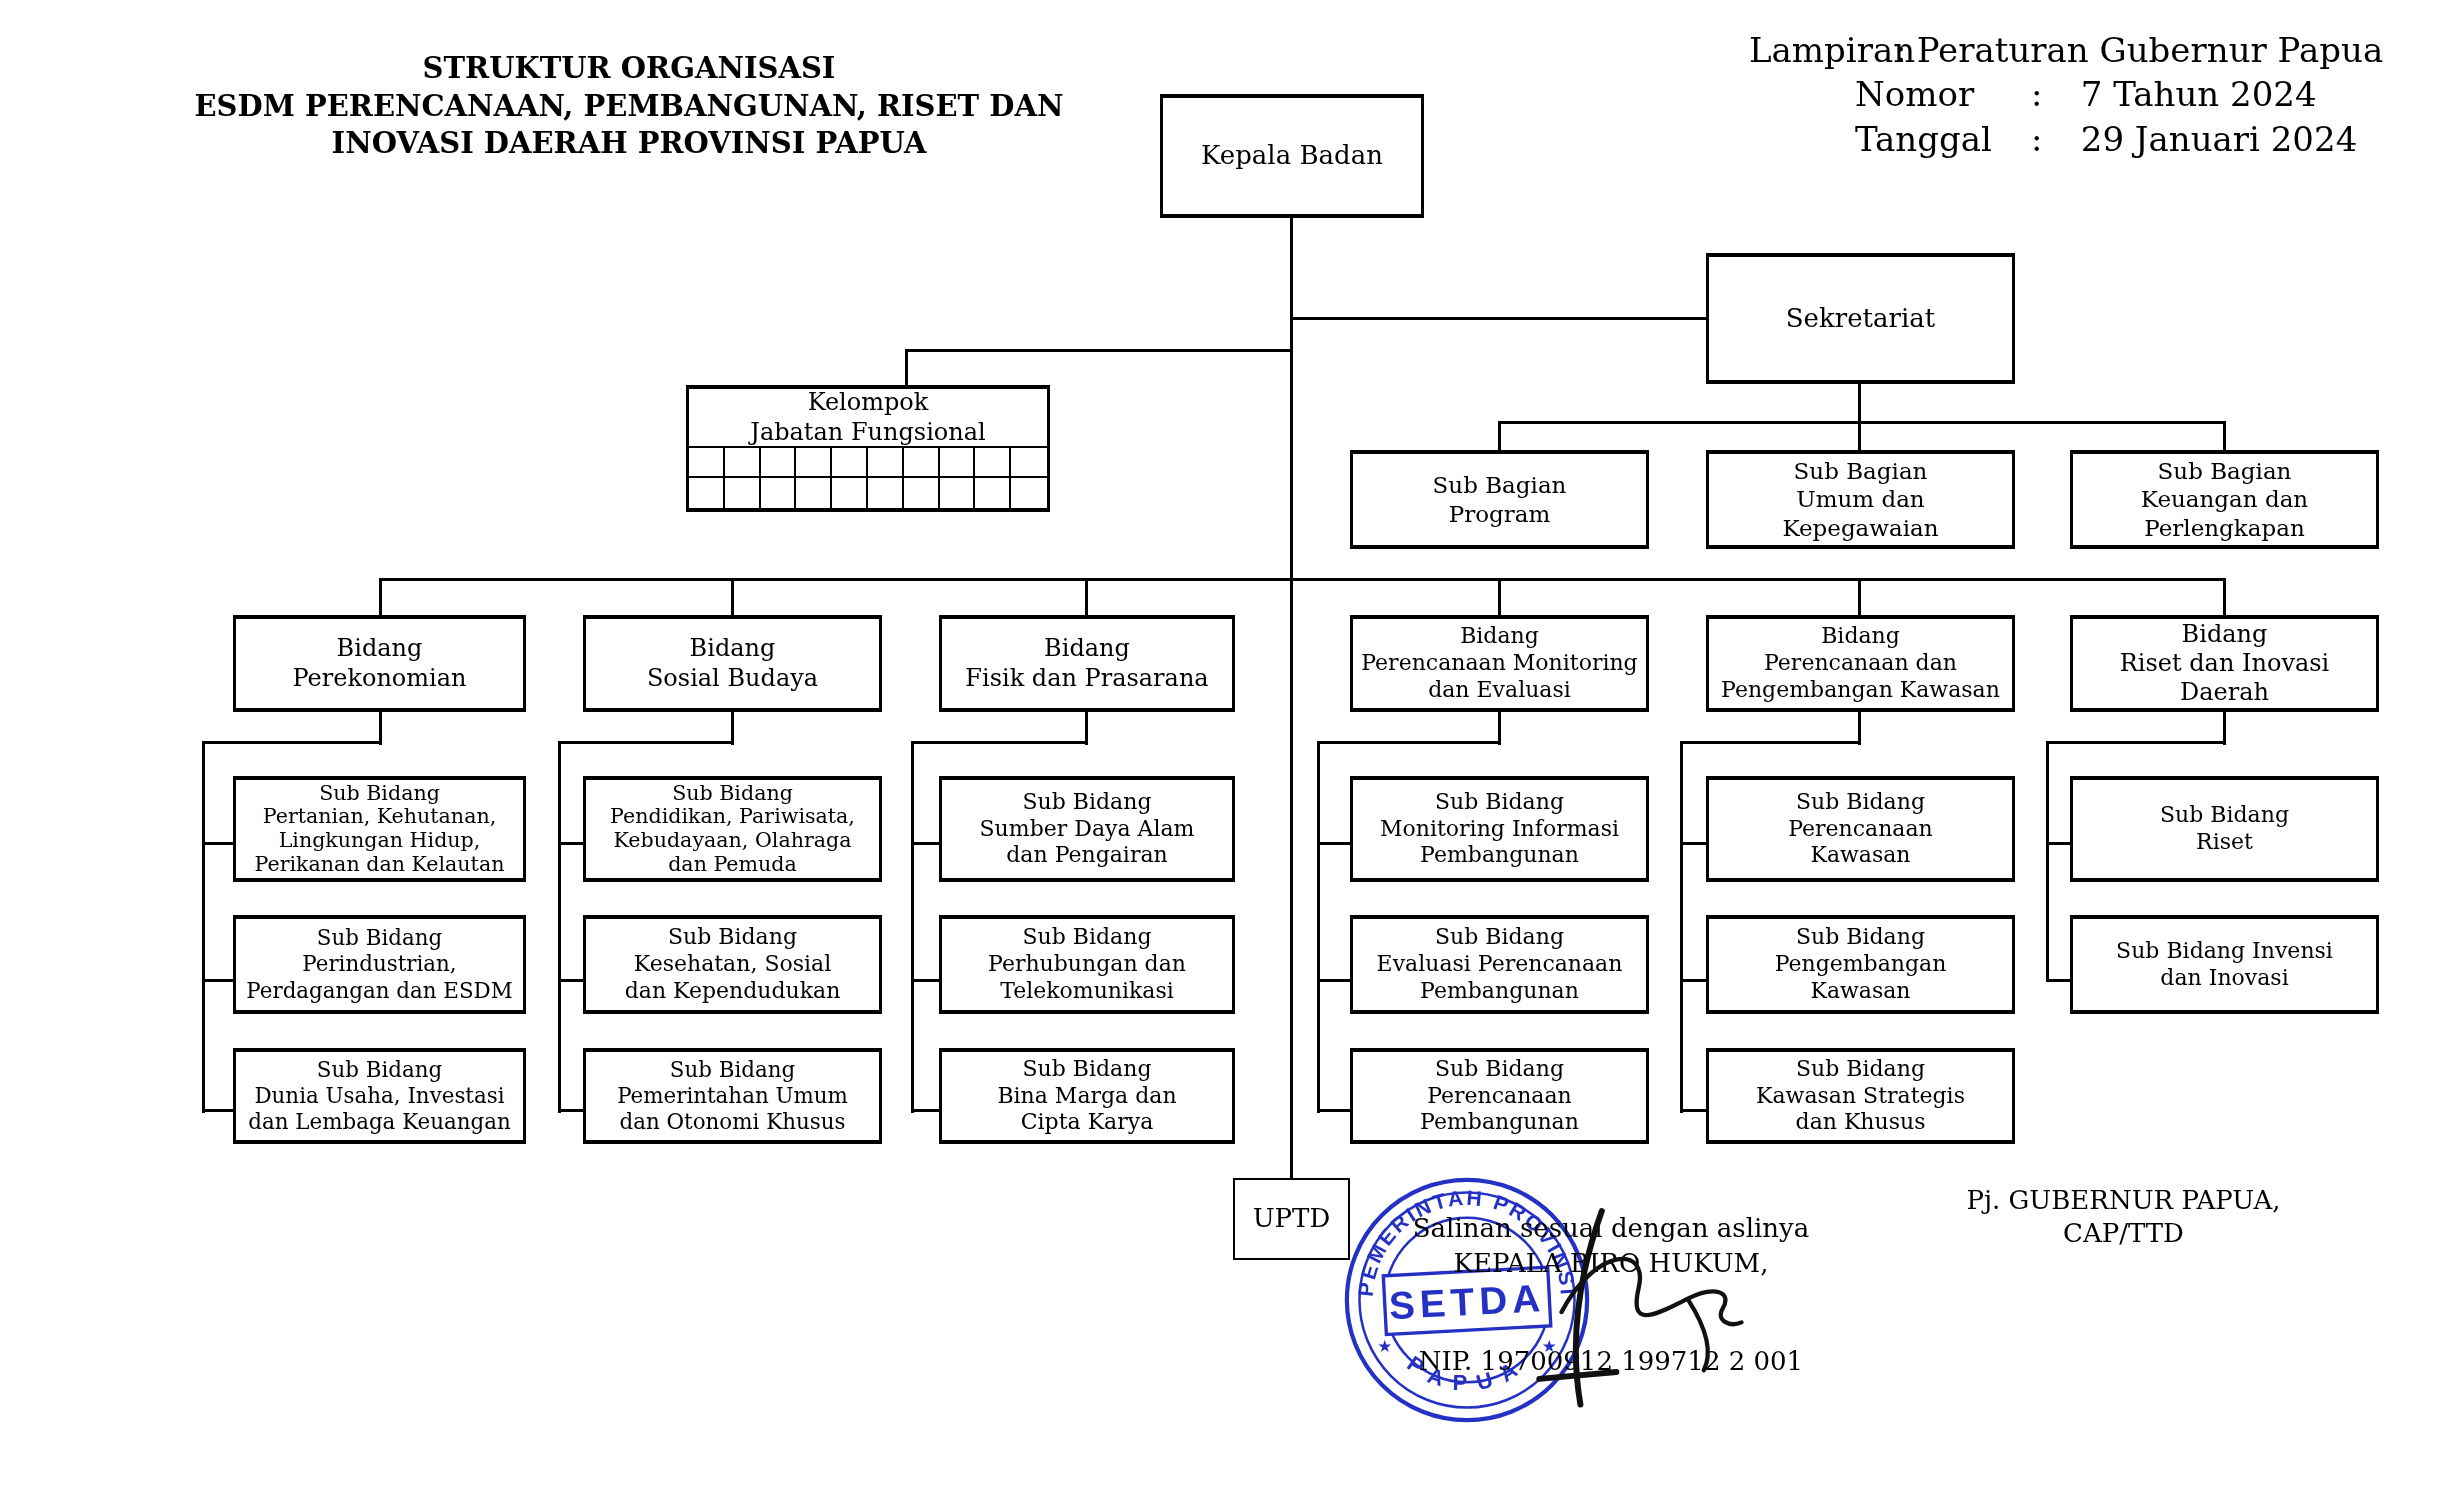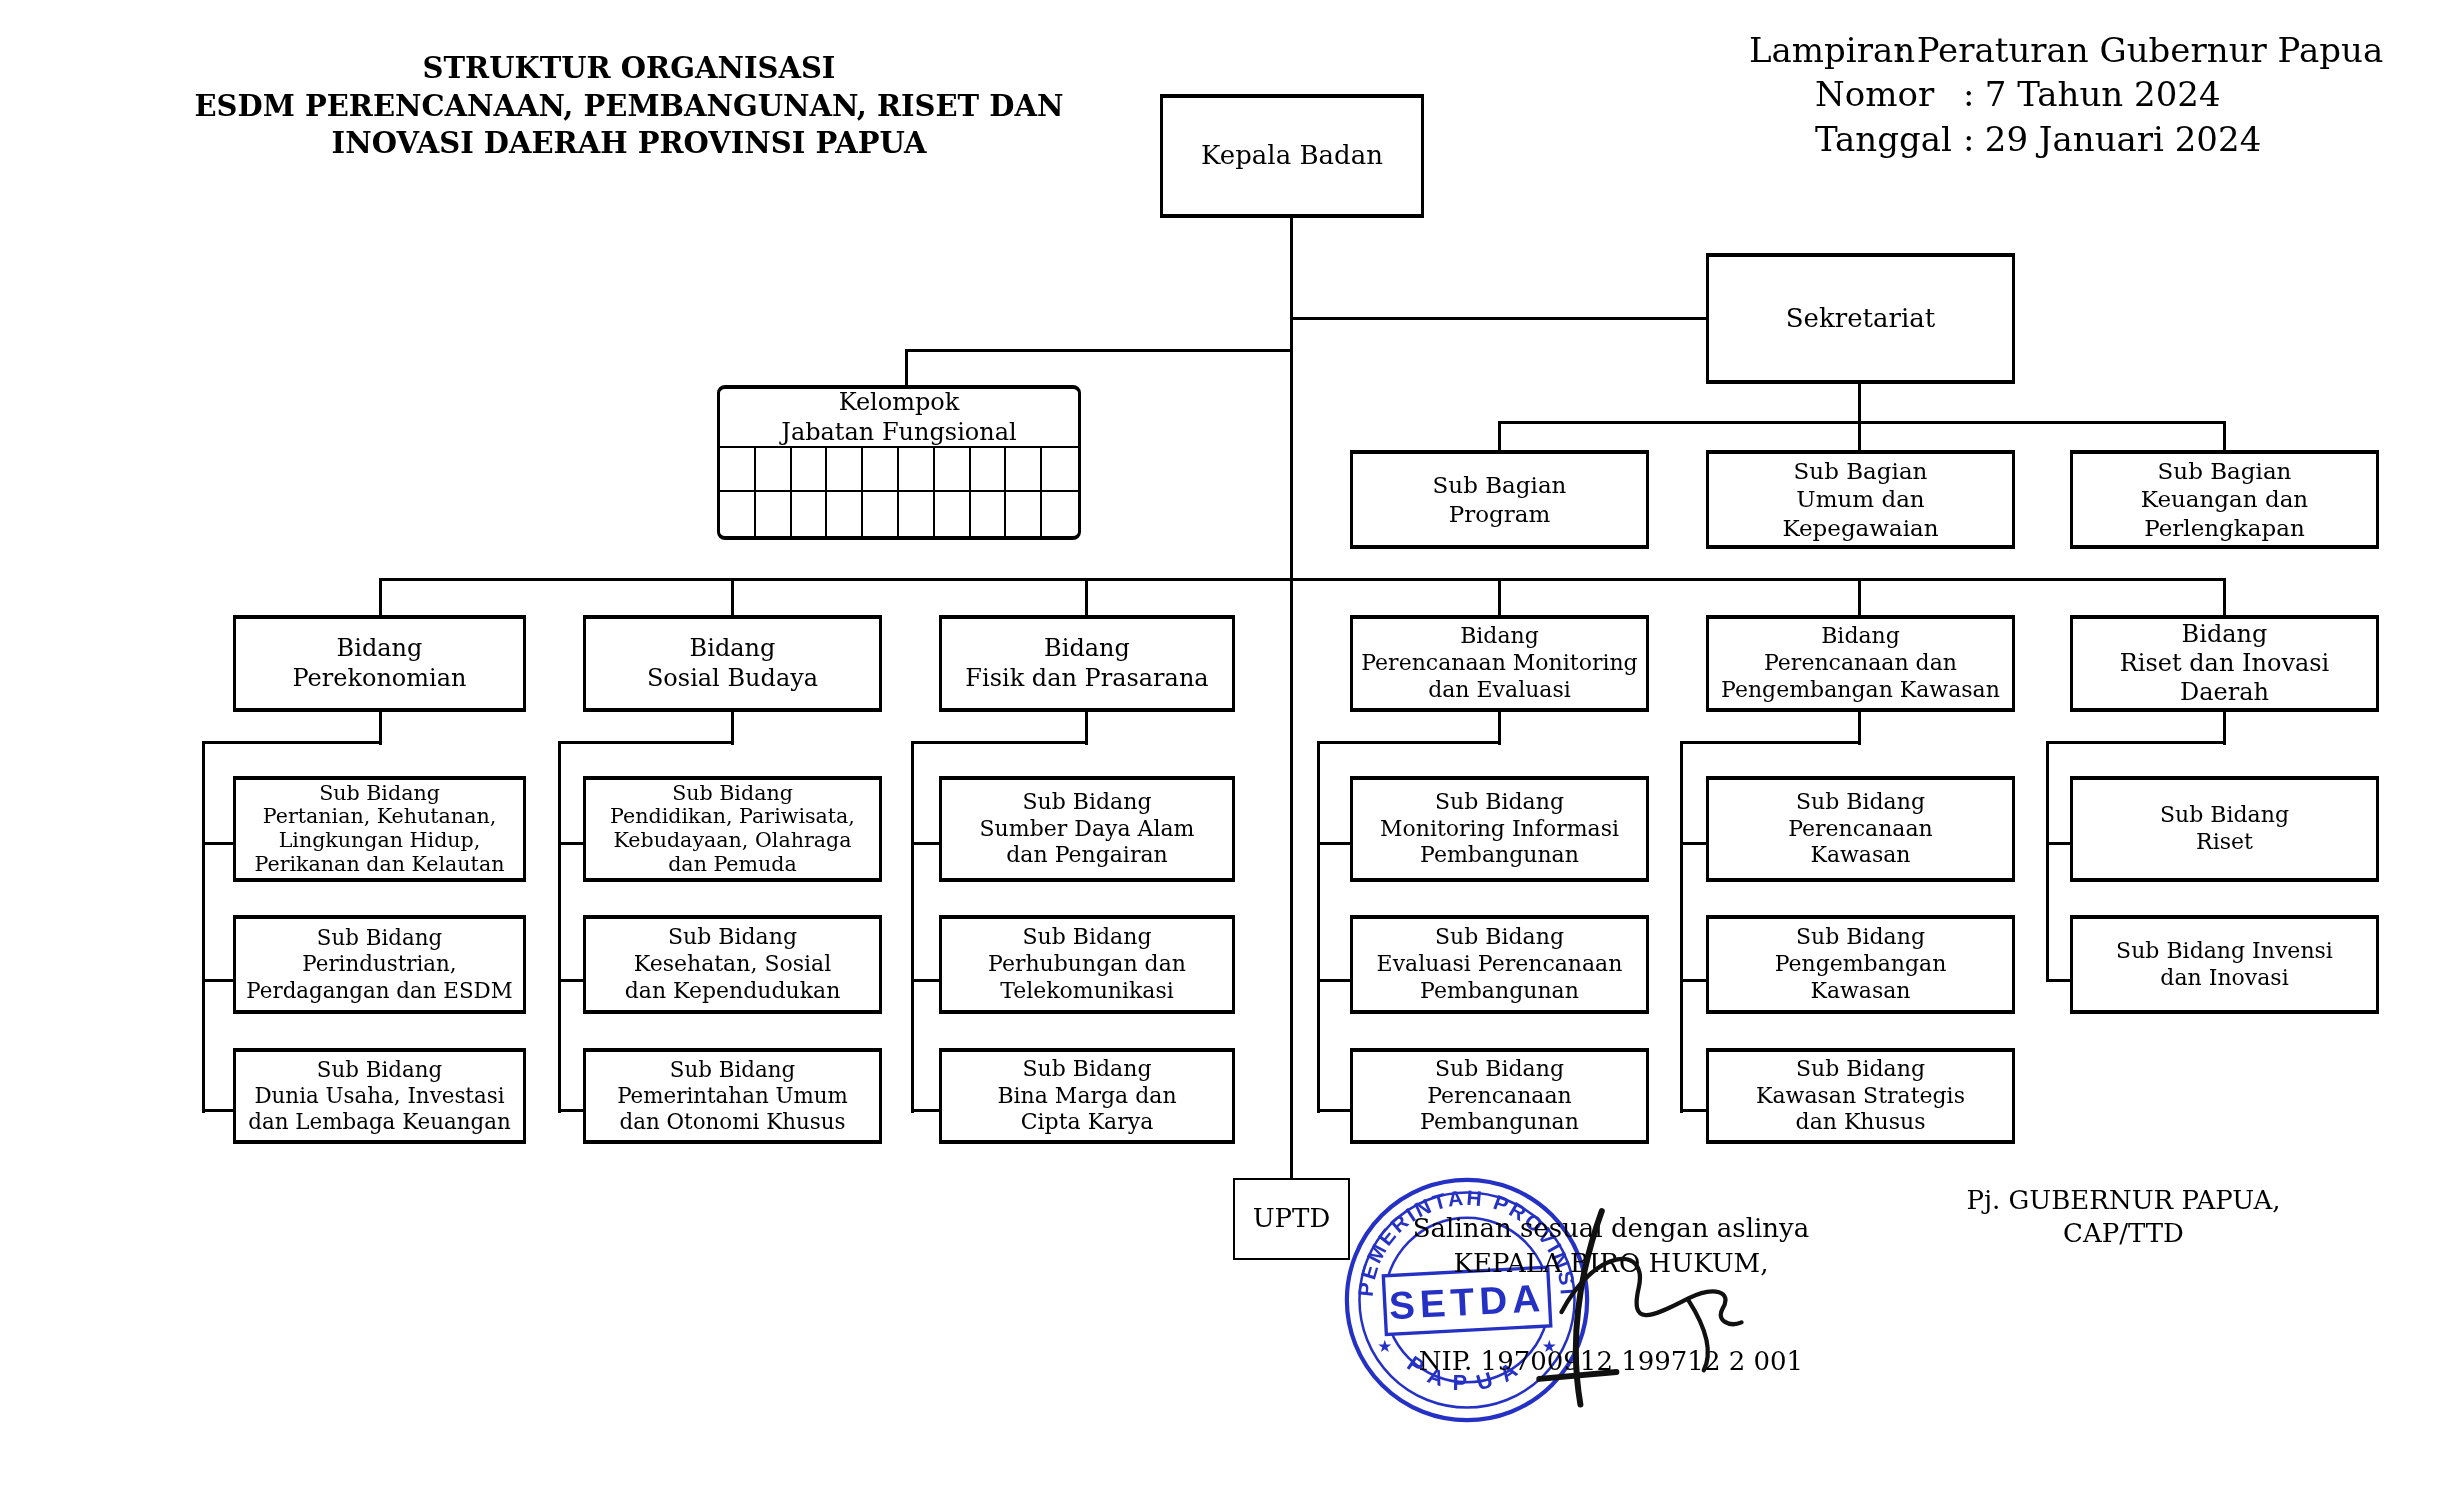--- a/index.html
+++ b/index.html
@@ -14,21 +14,21 @@
   .f25{font-size:21.4px;}
   .f26{font-size:22px;}
   .f27{font-size:23px;}
   .f28{font-size:24px;}
   .f30{font-size:26px;}
   .doc-title{position:absolute;left:142px;top:50px;width:974px;text-align:center;
              font-weight:bold;font-size:29px;line-height:1.3;white-space:pre-line;}
   .lampiran{position:absolute;left:1749px;top:27.5px;font-size:34px;line-height:1.32;}
   .lamp-row{display:flex;}
   .lamp-row .lab1{width:146px;}
-  .lamp-row.indent{margin-left:66px;}
+  .lamp-row.indent{margin-left:106px;gap:28px;}
   .lamp-row .lab2{width:148px;}
   .lamp-row .val{margin-left:10.3px;}
   .kelompok{padding:0;flex-direction:column;align-items:stretch;justify-content:flex-start;}
   .kelompok-title{height:57px;display:flex;align-items:center;justify-content:center;
                   border-bottom:2.6px solid #000;white-space:pre-line;text-align:center;}
   .kelompok-grid{display:grid;grid-template-columns:repeat(10,1fr);grid-template-rows:1fr 1fr;flex:1;}
   .kcell{border-right:2.6px solid #000;border-bottom:2.6px solid #000;}
   .kcell:nth-child(10n){border-right:none;}
   .kcell:nth-child(n+11){border-bottom:none;}
   .sig-left{position:absolute;left:1377px;top:1211px;width:468px;text-align:center;
@@ -122,21 +122,21 @@
 
   <div class="vline" style="left:2223px;top:712px;height:33px;"></div>
   <div class="hline" style="left:2046px;top:741px;width:180px;"></div>
   <div class="vline" style="left:2046px;top:741px;height:241px;"></div>
   <div class="hline" style="left:2046px;top:842px;width:26.6px;"></div>
   <div class="hline" style="left:2046px;top:979px;width:26.6px;"></div>
 
   <div class="box f30" style="left:1706px;top:253px;width:309px;height:131px;">Sekretariat</div>
   <div class="box f30" style="left:1160px;top:94px;width:264px;height:124px;">Kepala Badan</div>
 
-  <div class="box kelompok f28" style="left:717px;top:385px;width:364px;height:155px;border-radius:8px;">
+  <div class="box kelompok f28" style="left:686px;top:385px;width:364px;height:127px;">
     <div class="kelompok-title">Kelompok
 Jabatan Fungsional</div>
     <div class="kelompok-grid">
       <div class="kcell"></div><div class="kcell"></div><div class="kcell"></div><div class="kcell"></div><div class="kcell"></div><div class="kcell"></div><div class="kcell"></div><div class="kcell"></div><div class="kcell"></div><div class="kcell"></div>
       <div class="kcell"></div><div class="kcell"></div><div class="kcell"></div><div class="kcell"></div><div class="kcell"></div><div class="kcell"></div><div class="kcell"></div><div class="kcell"></div><div class="kcell"></div><div class="kcell"></div>
     </div>
   </div>
 
   <div class="box f27" style="left:1350px;top:450px;width:299px;height:99px;">Sub Bagian
 Program</div>

